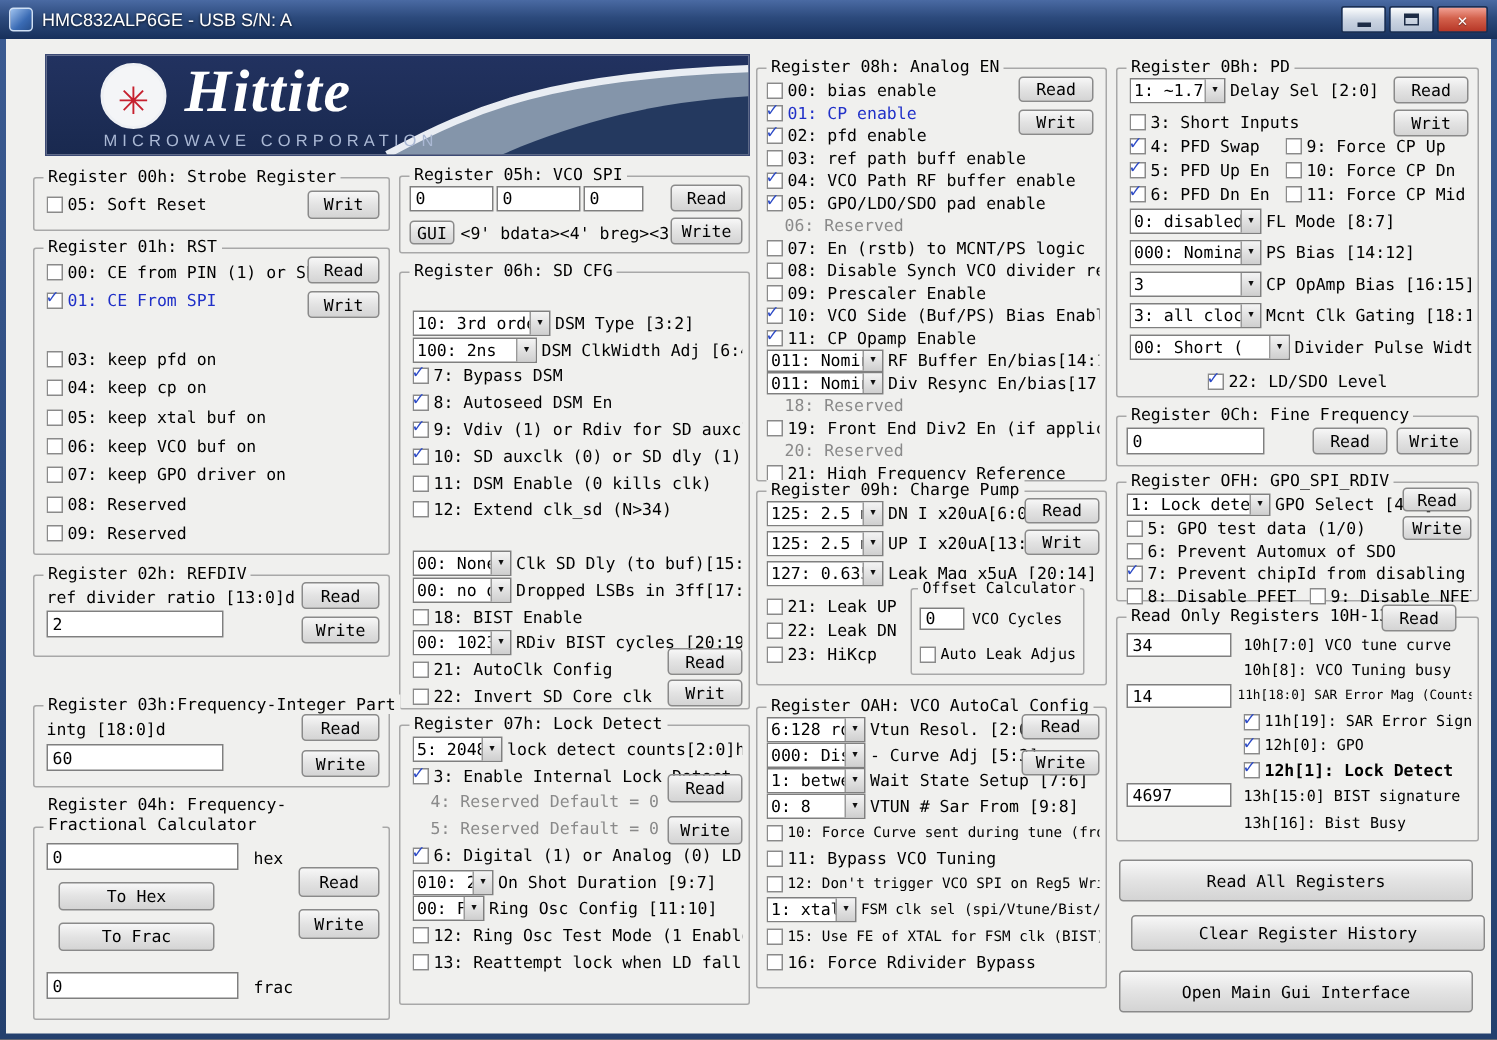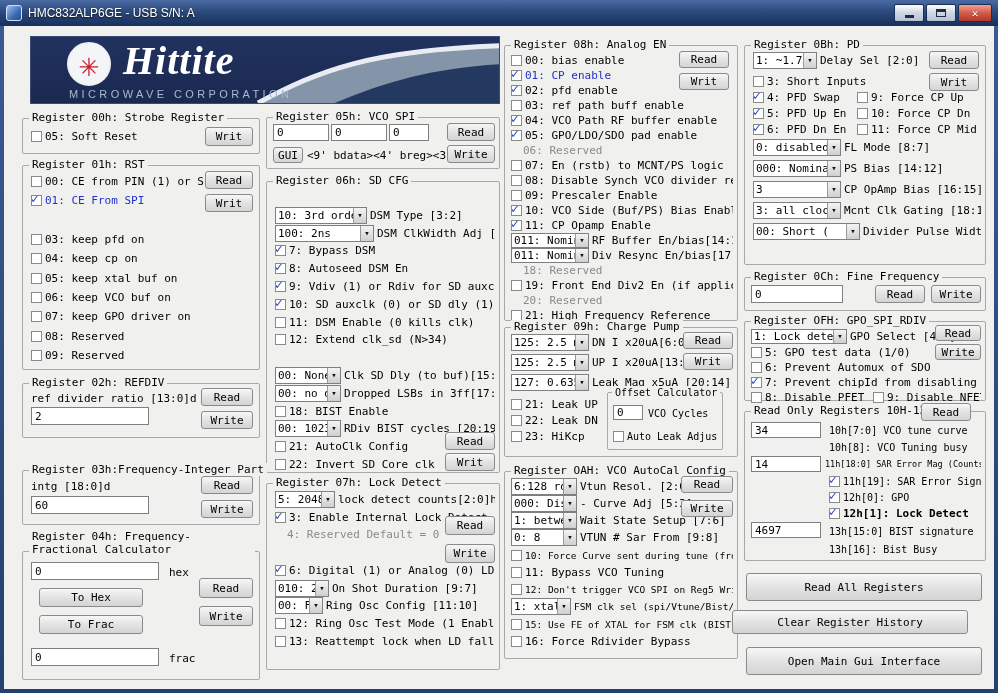--- a/index.html
+++ b/index.html
@@ -130,21 +130,21 @@
     <input class="ti" style="left: 122px; top: 6px; width: 40px; height: 17px;" value="0">
     <button class="bt" style="left:180px;top:5px;width:48px;height:18px">Read</button>
     <button class="bt" style="left:6px;top:29px;width:30px;height:16px">GUI</button>
     <div class="u" style="left:40px;top:28px"><span class="lb">&lt;9' bdata&gt;&lt;4' breg&gt;&lt;3' bid&gt;</span></div>
     <button class="bt" style="left:180px;top:27px;width:48px;height:18px">Write</button>
   </div>
 
   <div class="g" style="left:266px;top:181px;width:234px;height:292px">
     <span class="gt">Register 06h: SD CFG</span>
     <div class="u" style="left:8px;top:24px"><span class="dd" style="width:92px"><span class="ddv">10: 3rd orde</span><i class="dda"></i></span><span class="lb">DSM Type [3:2]</span></div>
-    <div class="u" style="left:8px;top:42px"><span class="dd" style="width:99px"><span class="ddv">100: 2ns</span><i class="dda"></i></span><span class="lb">DSM ClkWidth Adj [6:4]</span></div>
+    <div class="u" style="left:8px;top:42px"><span class="dd" style="width:83px"><span class="ddv">100: 2ns</span><i class="dda"></i></span><span class="lb">DSM ClkWidth Adj [6:4]</span></div>
     <div class="u" style="left:8px;top:59px" data-state="checked"><i class="cb"></i><span class="lb">7: Bypass DSM</span></div>
     <div class="u" style="left:8px;top:77px" data-state="checked"><i class="cb"></i><span class="lb">8: Autoseed DSM En</span></div>
     <div class="u" style="left:8px;top:95px" data-state="checked"><i class="cb"></i><span class="lb">9: Vdiv (1) or Rdiv for SD auxclk</span></div>
     <div class="u" style="left:8px;top:113px" data-state="checked"><i class="cb"></i><span class="lb">10: SD auxclk (0) or SD dly (1) for</span></div>
     <div class="u" style="left:8px;top:131px" data-state=""><i class="cb"></i><span class="lb">11: DSM Enable (0 kills clk)</span></div>
     <div class="u" style="left:8px;top:148px" data-state=""><i class="cb"></i><span class="lb">12: Extend clk_sd (N&gt;34)</span></div>
     <div class="u" style="left:8px;top:184px"><span class="dd" style="width:66px"><span class="ddv">00: None</span><i class="dda"></i></span><span class="lb">Clk SD Dly (to buf)[15:14]</span></div>
     <div class="u" style="left:8px;top:202px"><span class="dd" style="width:66px"><span class="ddv">00: no drop</span><i class="dda"></i></span><span class="lb">Dropped LSBs in 3ff[17:16]</span></div>
     <div class="u" style="left:8px;top:220px" data-state=""><i class="cb"></i><span class="lb">18: BIST Enable</span></div>
     <div class="u" style="left:8px;top:237px"><span class="dd" style="width:66px"><span class="ddv">00: 1023</span><i class="dda"></i></span><span class="lb">RDiv BIST cycles [20:19]</span></div>
@@ -152,20 +152,21 @@
     <div class="u" style="left:8px;top:273px" data-state=""><i class="cb"></i><span class="lb">22: Invert SD Core clk</span></div>
     <button class="bt" style="left:178px;top:250px;width:50px;height:18px">Read</button>
     <button class="bt" style="left:178px;top:271px;width:50px;height:18px">Writ</button>
   </div>
 
   <div class="g" style="left:266px;top:483px;width:234px;height:187px">
     <span class="gt">Register 07h: Lock Detect</span>
     <div class="u" style="left:8px;top:6px"><span class="dd" style="width:60px"><span class="ddv">5: 2048</span><i class="dda"></i></span><span class="lb">lock detect counts[2:0]h</span></div>
     <div class="u" style="left:8px;top:24px" data-state="checked"><i class="cb"></i><span class="lb">3: Enable Internal Lock Detect</span></div>
     <div class="u" style="left:20px;top:41px" data-state="disabled"><span class="lb">4: Reserved Default = 0</span></div>
+    <div class="u" style="left:20px;top:59px" data-state="disabled"><span class="lb">5: Reserved Default = 0</span></div>
     <div class="u" style="left:8px;top:77px" data-state="checked"><i class="cb"></i><span class="lb">6: Digital (1) or Analog (0) LD timer</span></div>
     <div class="u" style="left:8px;top:95px"><span class="dd" style="width:54px"><span class="ddv">010: 2</span><i class="dda"></i></span><span class="lb">On Shot Duration [9:7]</span></div>
     <div class="u" style="left:8px;top:112px"><span class="dd" style="width:48px"><span class="ddv">00: F</span><i class="dda"></i></span><span class="lb">Ring Osc Config [11:10]</span></div>
     <div class="u" style="left:8px;top:130px" data-state=""><i class="cb"></i><span class="lb">12: Ring Osc Test Mode (1 Enable)</span></div>
     <div class="u" style="left:8px;top:148px" data-state=""><i class="cb"></i><span class="lb">13: Reattempt lock when LD falls (0</span></div>
     <button class="bt" style="left:178px;top:32px;width:50px;height:19px">Read</button>
     <button class="bt" style="left:178px;top:60px;width:50px;height:19px">Write</button>
   </div>
 
   <div class="g" style="left:504px;top:45px;width:234px;height:276px">
@@ -234,20 +235,21 @@
     <div class="u" style="left:112px;top:42px" data-state=""><i class="cb"></i><span class="lb">9: Force CP Up</span></div>
     <div class="u" style="left:8px;top:58px;width:100px" data-state="checked"><i class="cb"></i><span class="lb">5: PFD Up En</span></div>
     <div class="u" style="left:112px;top:58px" data-state=""><i class="cb"></i><span class="lb">10: Force CP Dn</span></div>
     <div class="u" style="left:8px;top:74px;width:100px" data-state="checked"><i class="cb"></i><span class="lb">6: PFD Dn En</span></div>
     <div class="u" style="left:112px;top:74px" data-state=""><i class="cb"></i><span class="lb">11: Force CP Mid</span></div>
     <div class="u" style="left:8px;top:92px"><span class="dd" style="width:88px"><span class="ddv">0: disabled</span><i class="dda"></i></span><span class="lb">FL Mode [8:7]</span></div>
     <div class="u" style="left:8px;top:113px"><span class="dd" style="width:88px"><span class="ddv">000: Nominal</span><i class="dda"></i></span><span class="lb">PS Bias [14:12]</span></div>
     <div class="u" style="left:8px;top:134px"><span class="dd" style="width:88px"><span class="ddv">3</span><i class="dda"></i></span><span class="lb">CP OpAmp Bias [16:15]</span></div>
     <div class="u" style="left:8px;top:155px"><span class="dd" style="width:88px"><span class="ddv">3: all clocks</span><i class="dda"></i></span><span class="lb">Mcnt Clk Gating [18:17]</span></div>
     <div class="u" style="left:8px;top:176px"><span class="dd" style="width:107px"><span class="ddv">00: Short (</span><i class="dda"></i></span><span class="lb">Divider Pulse Width [21:19]</span></div>
+    <div class="u" style="left:60px;top:199px" data-state="checked"><i class="cb"></i><span class="lb">22: LD/SDO Level</span></div>
     <button class="bt" style="left:184px;top:5px;width:50px;height:18px">Read</button>
     <button class="bt" style="left:184px;top:27px;width:50px;height:18px">Writ</button>
   </div>
 
   <div class="g" style="left:744px;top:277px;width:242px;height:34px">
     <span class="gt">Register 0Ch: Fine Frequency</span>
     <input class="ti" style="left: 6px; top: 7px; width: 92px;" value="0">
     <button class="bt" style="left:130px;top:7px;width:50px;height:18px">Read</button>
     <button class="bt" style="left:186px;top:7px;width:50px;height:18px">Write</button>
   </div>
@@ -274,15 +276,15 @@
     <div class="u" style="left:80px;top:43px"><span class="lb lb85">11h[18:0] SAR Error Mag (Counts)</span></div>
     <div class="u" style="left:84px;top:60px" data-state="checked"><i class="cb"></i><span class="lb lb10">11h[19]: SAR Error Sign (1 Neg)</span></div>
     <div class="u" style="left:84px;top:76px" data-state="checked"><i class="cb"></i><span class="lb lb10">12h[0]: GPO</span></div>
     <div class="u" style="left:84px;top:92px" data-state="checked bold"><i class="cb"></i><span class="lb">12h[1]: Lock Detect</span></div>
     <input class="ti" style="left: 6px; top: 110px; width: 70px; height: 16px;" value="4697">
     <div class="u" style="left:84px;top:110px"><span class="lb lb10">13h[15:0] BIST signature</span></div>
     <div class="u" style="left:84px;top:128px"><span class="lb lb10">13h[16]: Bist Busy</span></div>
   </div>
 
   <button class="bt" style="left:746px;top:573px;width:236px;height:28px">Read All Registers</button>
-  <button class="bt" style="left:732px;top:610px;width:236px;height:24px">Clear Register History</button>
+  <button class="bt" style="left:754px;top:610px;width:236px;height:24px">Clear Register History</button>
   <button class="bt" style="left:746px;top:647px;width:236px;height:28px">Open Main Gui Interface</button>
 </div>
 
 </body></html>

